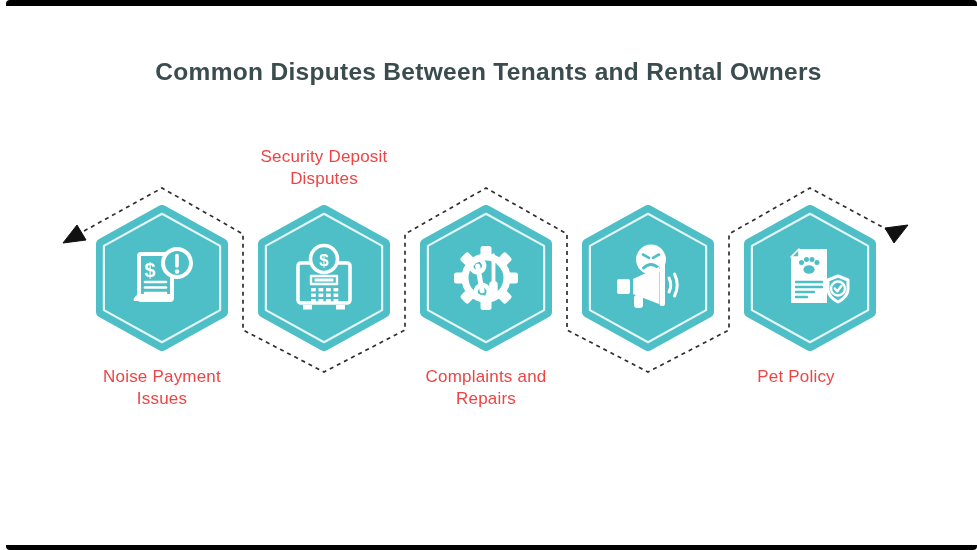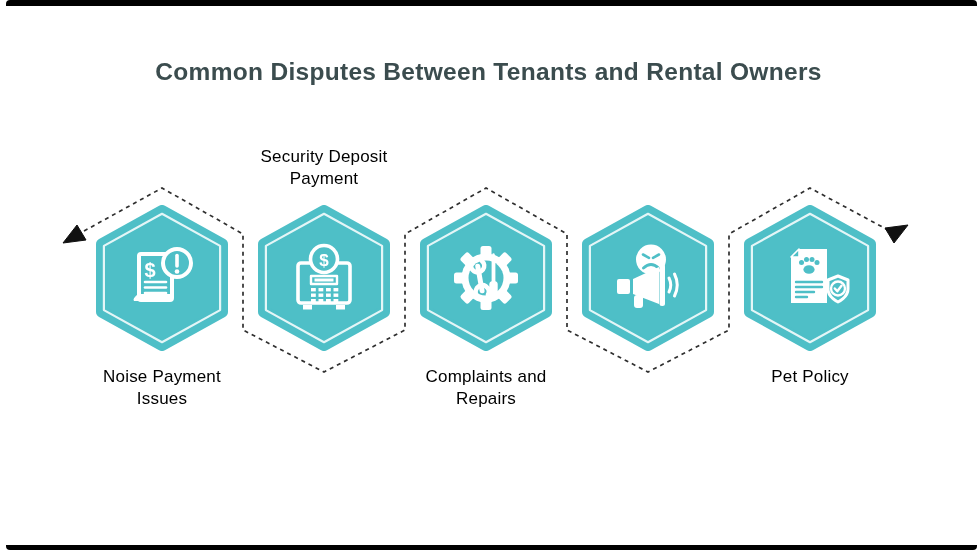--- a/index.html
+++ b/index.html
@@ -19,21 +19,21 @@
   .arrowhead{fill:#111111;stroke:#111111;stroke-linejoin:round;}
   .hex-item{position:absolute;top:205px;width:132px;height:146px;}
   .hex-fill{fill:#4ebfc7;stroke:#4ebfc7;stroke-width:12;stroke-linejoin:round;}
   .hex-inner-line{fill:none;stroke:rgba(255,255,255,.85);stroke-width:2.2;stroke-linejoin:round;}
   .icon-svg{position:absolute;left:26px;top:33px;}
   .wht{fill:#ffffff;}
   .wht-st{fill:none;stroke:#ffffff;stroke-linejoin:round;stroke-linecap:round;}
   .teal{fill:#4ebfc7;}
   .teal-st{fill:none;stroke:#4ebfc7;stroke-linecap:round;}
   .hex-label{
-    position:absolute;width:220px;text-align:center;color:#000000;
+    position:absolute;width:220px;text-align:center;color:#ef4444;
     font-size:17px;line-height:1.27;font-weight:500;letter-spacing:.2px;
   }
   .hex-label.below{top:366px;}
   .hex-label.above{top:146px;}
 </style>
 </head>
 <body>
 
 <div id="canvas">
 
@@ -94,21 +94,21 @@
           <rect x="34.5" y="61" width="4.8" height="3.4"></rect>
           <rect x="42" y="61" width="4.8" height="3.4"></rect>
           <rect x="49.5" y="61" width="4.8" height="3.4"></rect>
       </g>
       <rect x="19" y="67" width="9" height="4.5" class="wht"></rect>
       <rect x="52" y="67" width="9" height="4.5" class="wht"></rect>
     </svg>
   </div>
   <div class="hex-label above" style="left:214px">
     <span>Security Deposit</span><br>
-    <span>Payment</span>
+    <span>Disputes</span>
   </div>
 
   <div class="hex-item" style="left:420px">
     <svg width="132" height="146">
       <path class="hex-fill" d="M66 6 L126 39.3 L126 106.7 L66 140 L6 106.7 L6 39.3 Z"></path>
       <path class="hex-inner-line" d="M66 8.8 L124.1 40.9 L124.1 105.1 L66 137.2 L7.9 105.1 L7.9 40.9 Z"></path>
     </svg>
     <svg class="icon-svg" width="80" height="80" viewBox="0 0 80 80">
       <g class="wht">
         <circle cx="40" cy="40" r="24.5"></circle>
@@ -185,17 +185,17 @@
         <line x1="26" y1="54" x2="44" y2="54" class="teal-st" stroke-width="2.4"></line>
         <line x1="26" y1="59" x2="37" y2="59" class="teal-st" stroke-width="2.4"></line>
       </g>
       <g>
         <path d="M58 42 L68 38 L78 42 L78 51 C78 59.5 68 64 68 64 C68 64 58 59.5 58 51 Z" class="teal" stroke="#ffffff" stroke-width="3" stroke-linejoin="round"></path>
         <circle cx="68" cy="50.5" r="7" class="wht-st" stroke-width="2.4"></circle>
         <path d="M64.8 50.5 L67.3 53.3 L71.5 47.8" class="wht-st" stroke-width="2.4"></path>
       </g>
     </svg>
   </div>
-  <div class="hex-label below" style="left:700px">
+  <div class="hex-label below" style="left:686px">
     <span>Pet Policy</span><br>
   </div>
 
 </div>
 
 </body></html>

